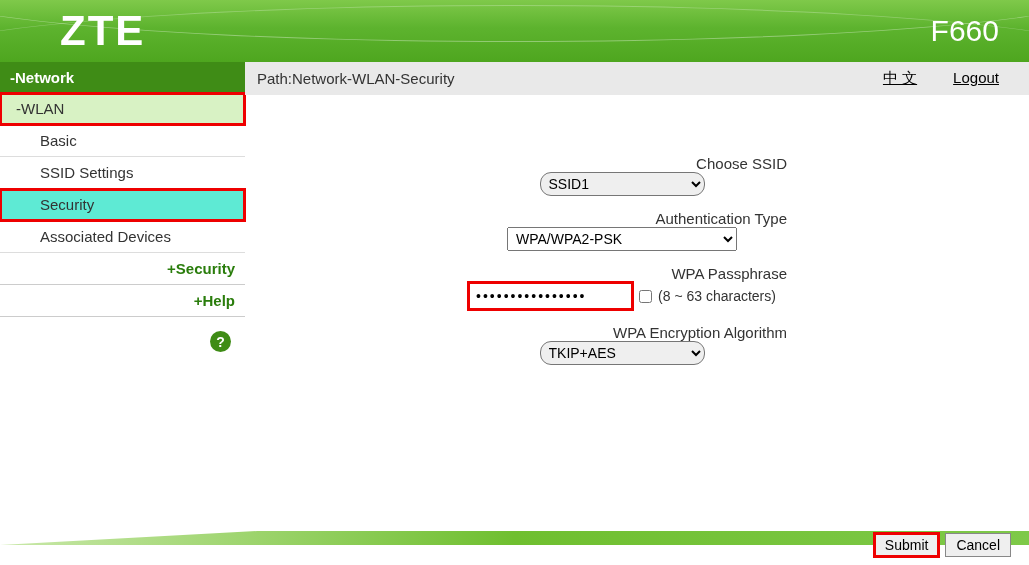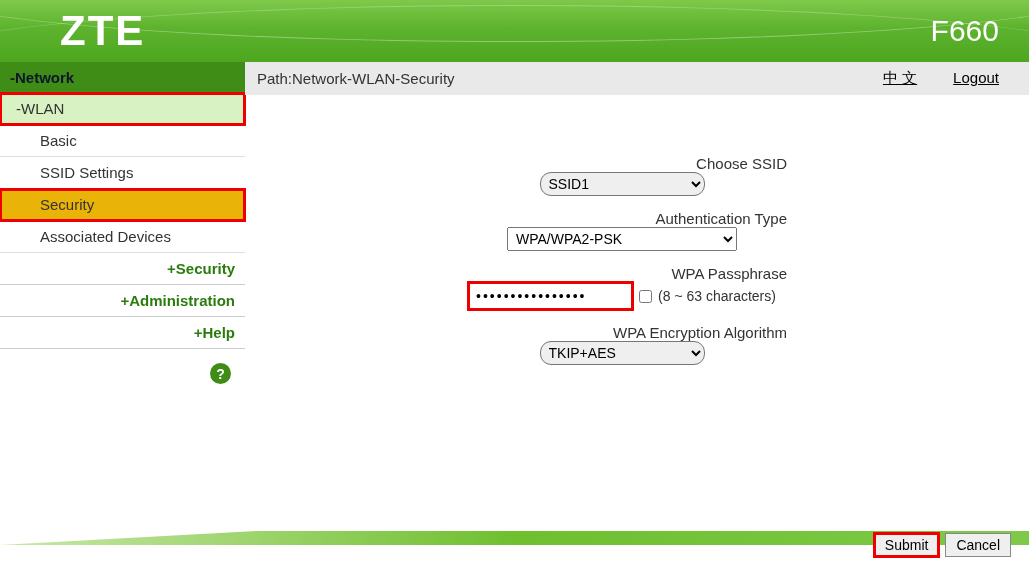--- a/index.html
+++ b/index.html
@@ -59,21 +59,21 @@
     padding-top: 0;
   }
   .content {
     flex: 1;
     padding-left: 0;
   }
   
   .nav { list-style: none; }
   .nav-header {
     background: #3f8c16;
-    color: #0f172a;
+    color: #ffffff;
     font-weight: bold;
     padding: 7px 10px;
   }
   .nav-sub {
     background: #d8f2c4;
     padding: 7px 16px;
     border-bottom: 1px solid #b5d3a0;
     cursor: pointer;
   }
   .nav-item {
@@ -195,24 +195,23 @@
 </div>
 
 <div class="layout">
 
   <div class="sidebar">
     <ul class="nav">
       <li class="nav-header">-Network</li>
       <li class="nav-sub highlight-red">-WLAN</li>
       <li class="nav-item">Basic</li>
       <li class="nav-item">SSID Settings</li>
-      <li class="nav-sub highlight-red" style="padding-left:40px;background:#eab308;">Security</li>
+      <li class="nav-sub highlight-red" style="padding-left:40px;background:#5eead4;">Security</li>
       <li class="nav-item">Associated Devices</li>
       <li class="nav-top">+Security</li>
-      <li class="nav-top">+Administration</li>
       <li class="nav-top">+Help</li>
     </ul>
     <span class="help-icon">?</span>
   </div>
 
   <div class="content">
     <div class="pathbar">
       <span class="path-text">Path:Network-WLAN-Security</span>
       <span class="links">
         <a>中 文</a>

